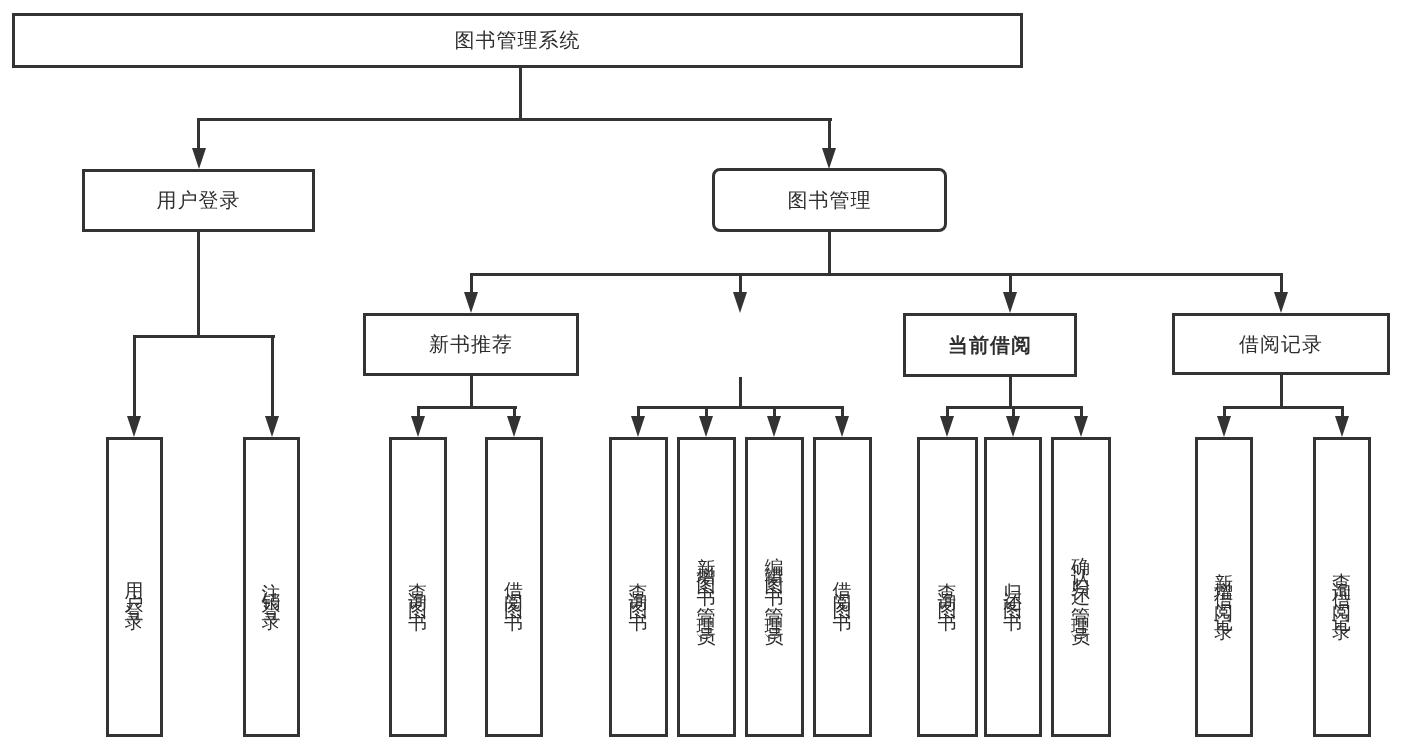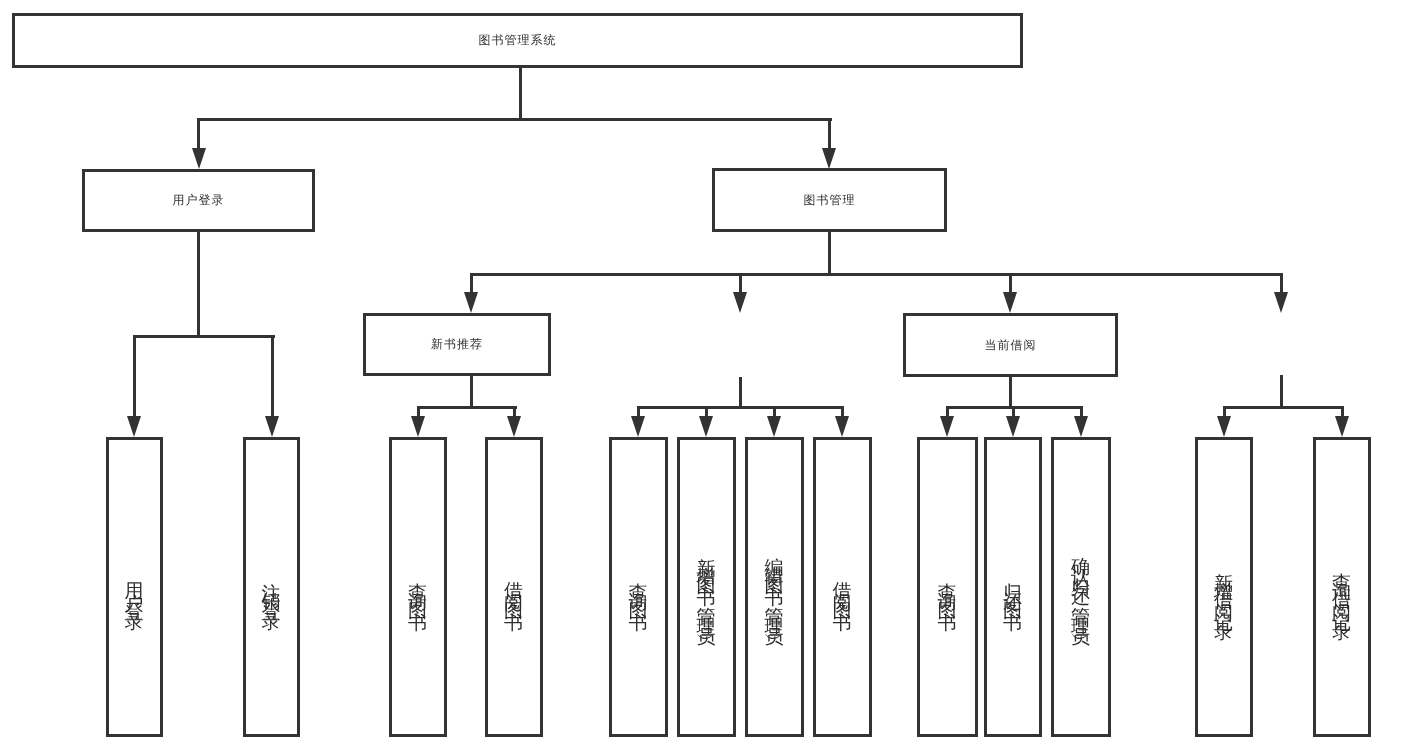--- a/index.html
+++ b/index.html
@@ -3,21 +3,21 @@
 <meta charset="utf-8">
 <style>
   html,body{margin:0;padding:0;background:#ffffff;}
   .canvas{
     position:relative;width:1405px;height:747px;background:#ffffff;
     font-family:"Liberation Sans",sans-serif;overflow:hidden;
   }
   .box{
     position:absolute;box-sizing:border-box;border:3px solid #333333;background:#ffffff;
     display:flex;align-items:center;justify-content:center;
-    font-size:12px;color:#2e2e2e;letter-spacing:1px;z-index:2;
+    font-size:20px;color:#2e2e2e;letter-spacing:1px;z-index:2;
   }
   .vbox{
     position:absolute;box-sizing:border-box;border:3px solid #333333;background:#ffffff;
     display:flex;align-items:center;justify-content:center;z-index:2;
   }
   .vbox span{
     writing-mode:vertical-rl;text-orientation:mixed;
     font-size:19px;color:#2e2e2e;letter-spacing:10px;line-height:1;
   }
   .vline{position:absolute;width:3px;background:#333333;z-index:1;}
@@ -40,42 +40,43 @@
   <div class="box" style="left:12px;top:13px;width:1011px;height:55px;">图书管理系统</div>
 
   <div class="vline" style="left:519px;top:66px;height:55px;"></div>
   <div class="hline" style="left:197px;top:118px;width:635px;"></div>
   <div class="vline" style="left:197px;top:118px;height:32px;"></div>
   <div class="arrowhead" style="left:192px;top:148px;"></div>
   <div class="vline" style="left:828px;top:118px;height:32px;"></div>
   <div class="arrowhead" style="left:822px;top:148px;"></div>
 
   <div class="box" style="left:82px;top:169px;width:233px;height:63px;">用户登录</div>
-  <div class="box" style="left:712px;top:168px;width:235px;height:64px;">图书管理</div>
+  <div class="box" style="left:712px;top:168px;width:235px;height:64px;border-radius:8px;">图书管理</div>
 
   <div class="vline" style="left:197px;top:232px;height:105px;"></div>
   <div class="hline" style="left:133px;top:335px;width:142px;"></div>
   <div class="vline" style="left:133px;top:335px;height:84px;"></div>
   <div class="arrowhead" style="left:127px;top:416px;"></div>
   <div class="vline" style="left:271px;top:335px;height:84px;"></div>
   <div class="arrowhead" style="left:265px;top:416px;"></div>
 
   <div class="vline" style="left:828px;top:232px;height:44px;"></div>
   <div class="hline" style="left:470px;top:273px;width:813px;"></div>
   <div class="vline" style="left:470px;top:273px;height:21px;"></div>
   <div class="arrowhead" style="left:464px;top:292px;"></div>
   <div class="vline" style="left:739px;top:273px;height:21px;"></div>
   <div class="arrowhead" style="left:733px;top:292px;"></div>
   <div class="vline" style="left:1009px;top:273px;height:21px;"></div>
   <div class="arrowhead" style="left:1003px;top:292px;"></div>
   <div class="vline" style="left:1280px;top:273px;height:21px;"></div>
   <div class="arrowhead" style="left:1274px;top:292px;"></div>
 
-  <div class="box" style="left:363px;top:313px;width:188px;height:63px;">新书推荐</div>
-  <div class="box" style="left:903px;top:313px;width:215px;height:64px;">当前借阅</div>
+  <div class="box" style="left:363px;top:313px;width:216px;height:63px;">新书推荐</div>
+  <div class="box" style="left:903px;top:313px;width:174px;height:64px;font-weight:bold;">当前借阅</div>
+  <div class="box" style="left:1172px;top:313px;width:218px;height:62px;">借阅记录</div>
 
   <div class="vline" style="left:470px;top:376px;height:32px;"></div>
   <div class="hline" style="left:417px;top:406px;width:100px;"></div>
   <div class="vline" style="left:417px;top:406px;height:13px;"></div>
   <div class="arrowhead" style="left:411px;top:416px;"></div>
   <div class="vline" style="left:513px;top:406px;height:13px;"></div>
   <div class="arrowhead" style="left:507px;top:416px;"></div>
 
   <div class="vline" style="left:739px;top:377px;height:31px;"></div>
   <div class="hline" style="left:637px;top:406px;width:207px;"></div>

